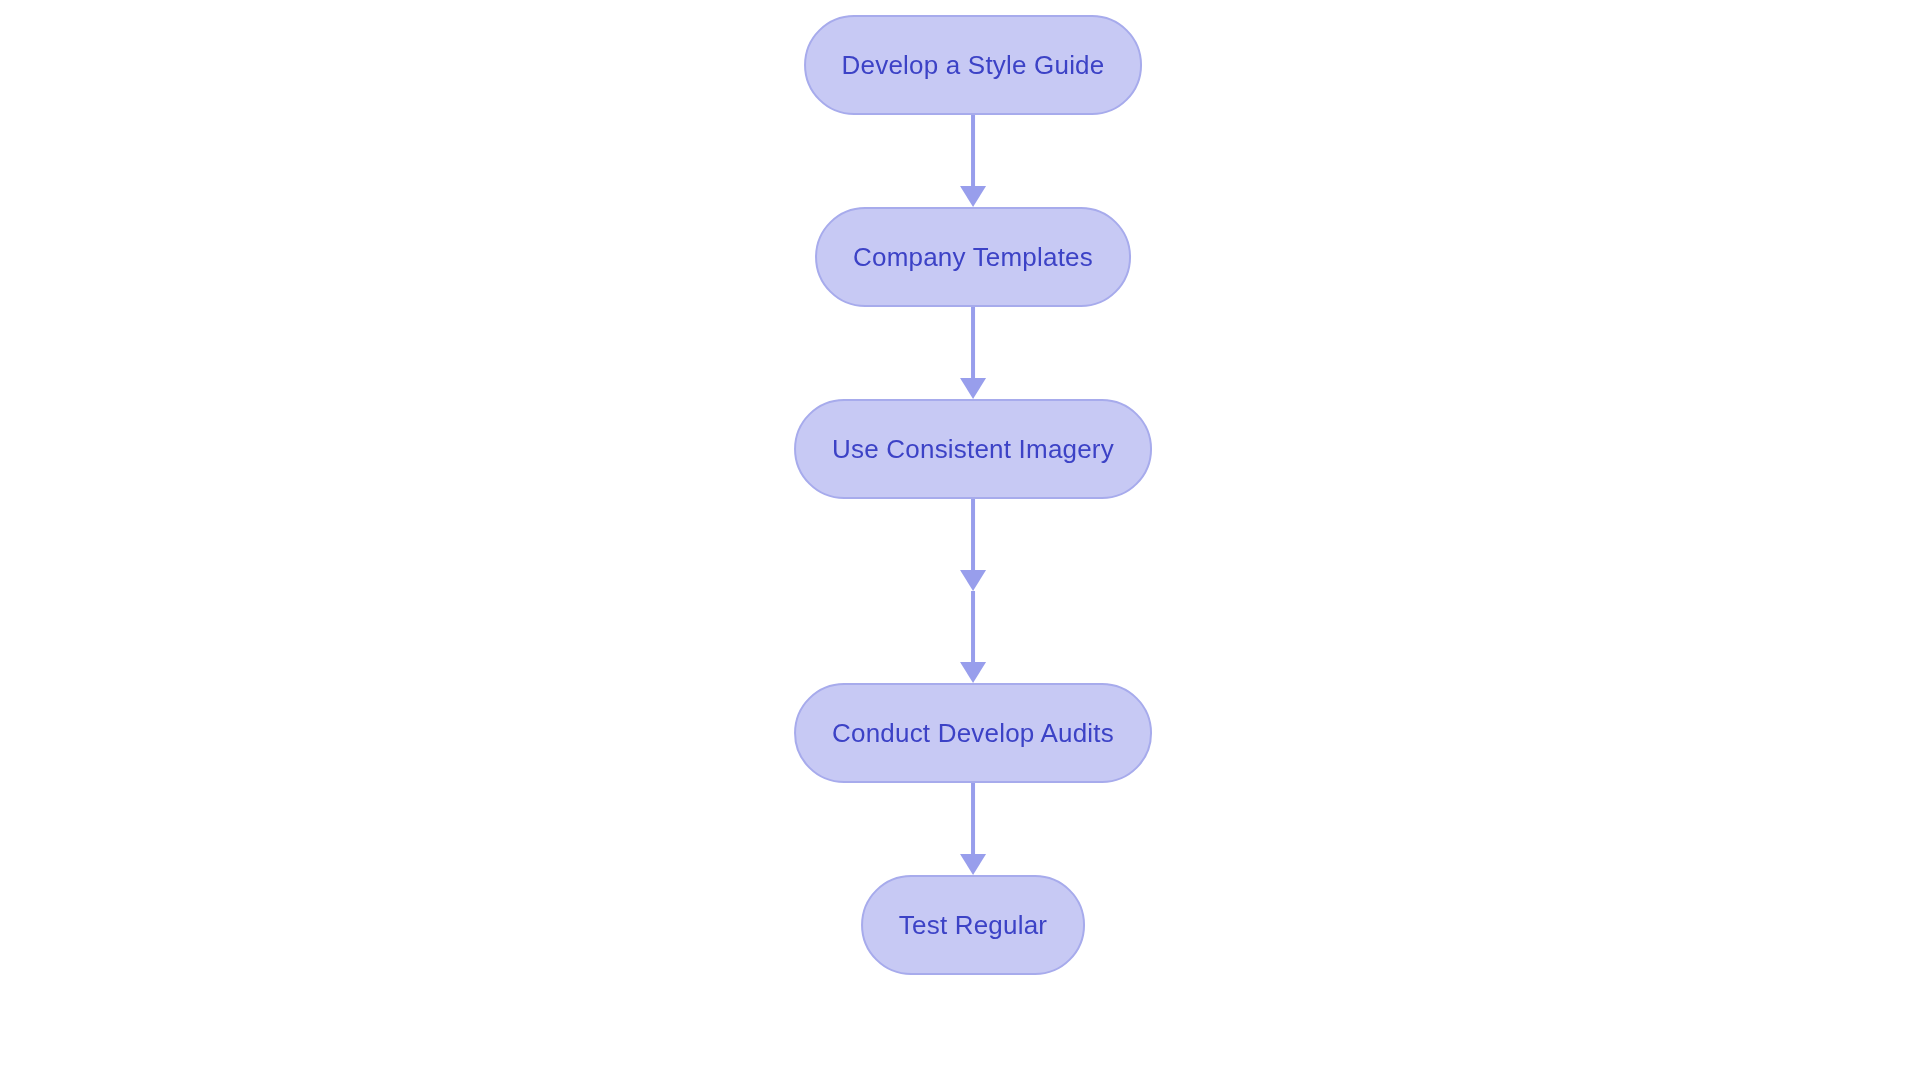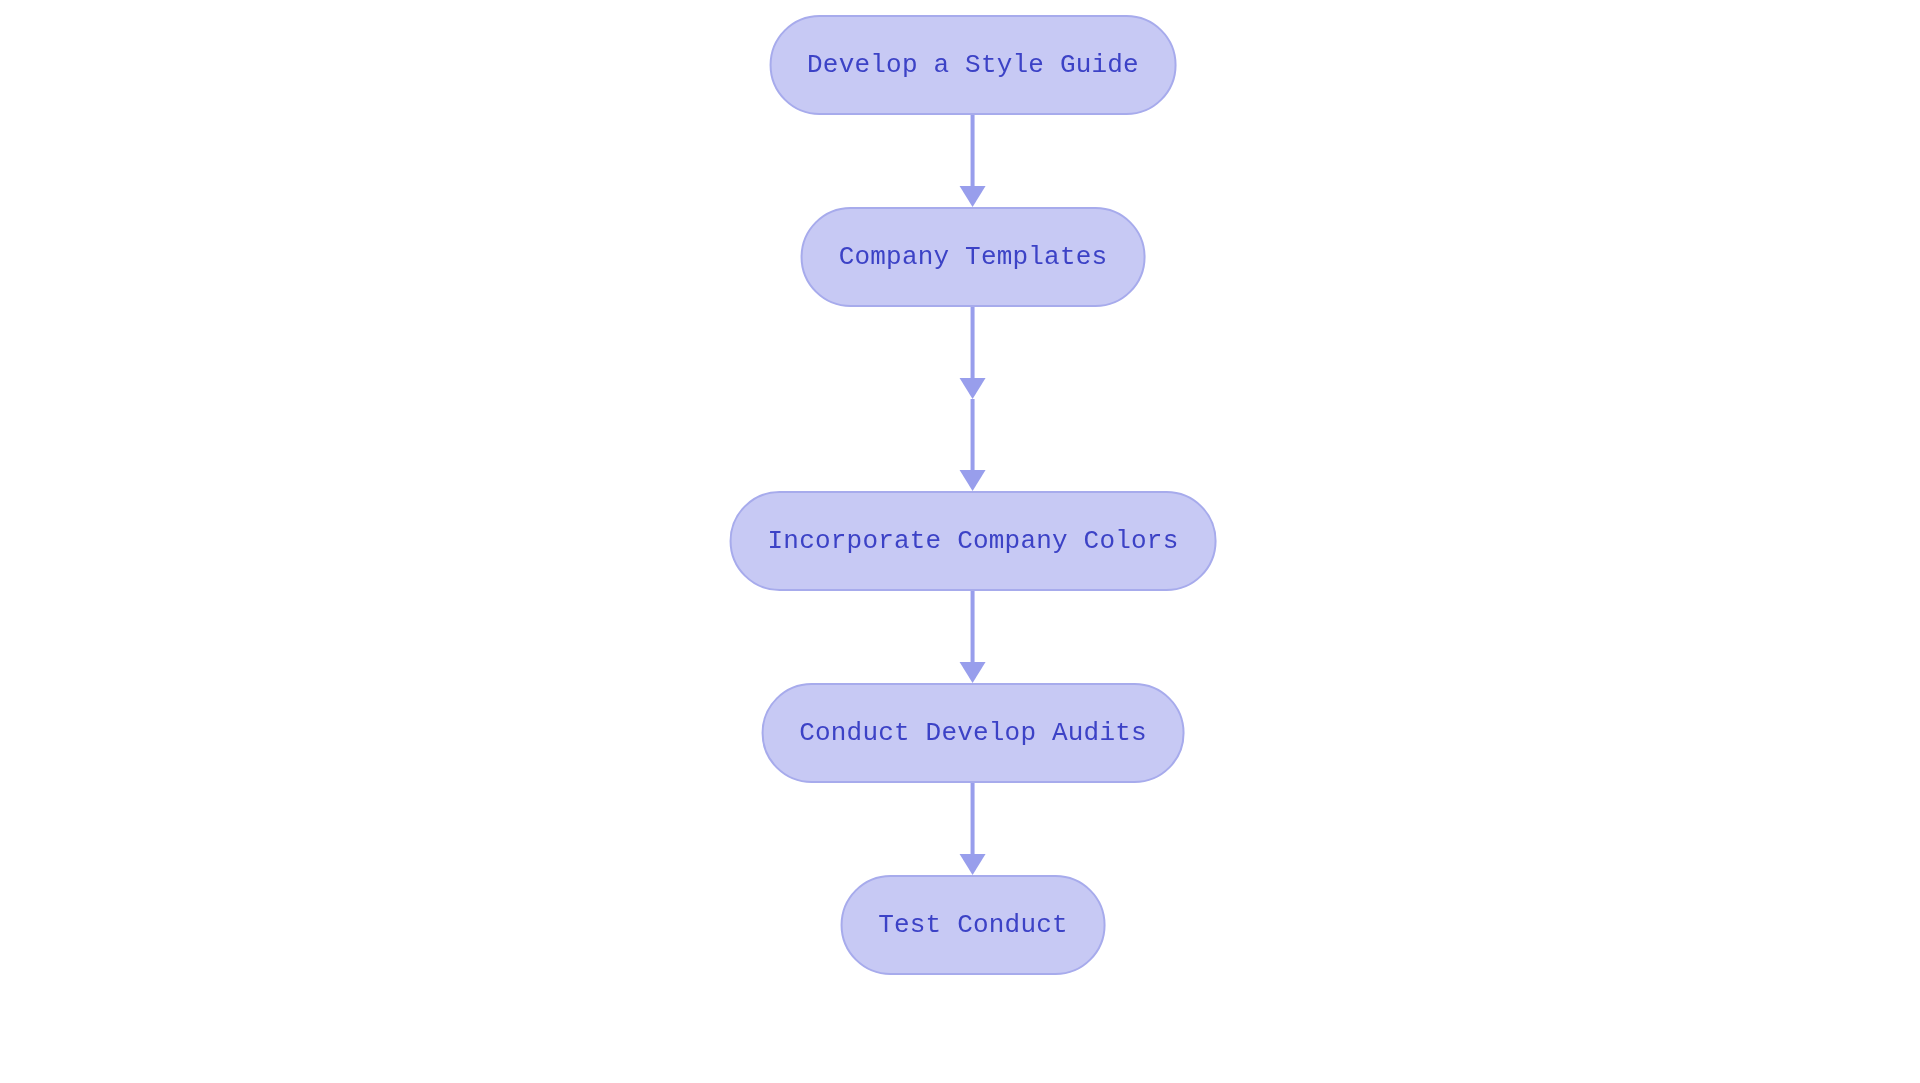--- a/index.html
+++ b/index.html
@@ -9,21 +9,20 @@
     height: 1083px;
     background: #ffffff;
     overflow: hidden;
     font-family: "Liberation Sans", sans-serif;
   }
   .canvas {
     position: relative;
     width: 1920px;
     height: 951px;
     background: var(--page-bg, #ffffff);
-    font-family: Liberation Mono, monospace;
   }
   .flow {
     position: absolute;
     top: 15px;
     left: 50%;
     transform: translateX(calc(-50% + 13px));
     display: flex;
     flex-direction: column;
     align-items: center;
   }
@@ -80,42 +79,42 @@
 
     <div class="node">
       <span>Company Templates</span>
     </div>
 
     <div class="arrow">
       <div class="shaft"></div>
       <div class="head"></div>
     </div>
 
+    <div class="node">
+      <span>Use Consistent Imagery</span>
+    </div>
 
     <div class="arrow">
       <div class="shaft"></div>
       <div class="head"></div>
     </div>
 
-    <div class="node">
-      <span>Incorporate Company Colors</span>
-    </div>
 
     <div class="arrow">
       <div class="shaft"></div>
       <div class="head"></div>
     </div>
 
     <div class="node">
       <span>Conduct Develop Audits</span>
     </div>
 
     <div class="arrow">
       <div class="shaft"></div>
       <div class="head"></div>
     </div>
 
     <div class="node">
-      <span>Test Conduct</span>
+      <span>Test Regular</span>
     </div>
 
   </div>
 </div>
 
 </body></html>

